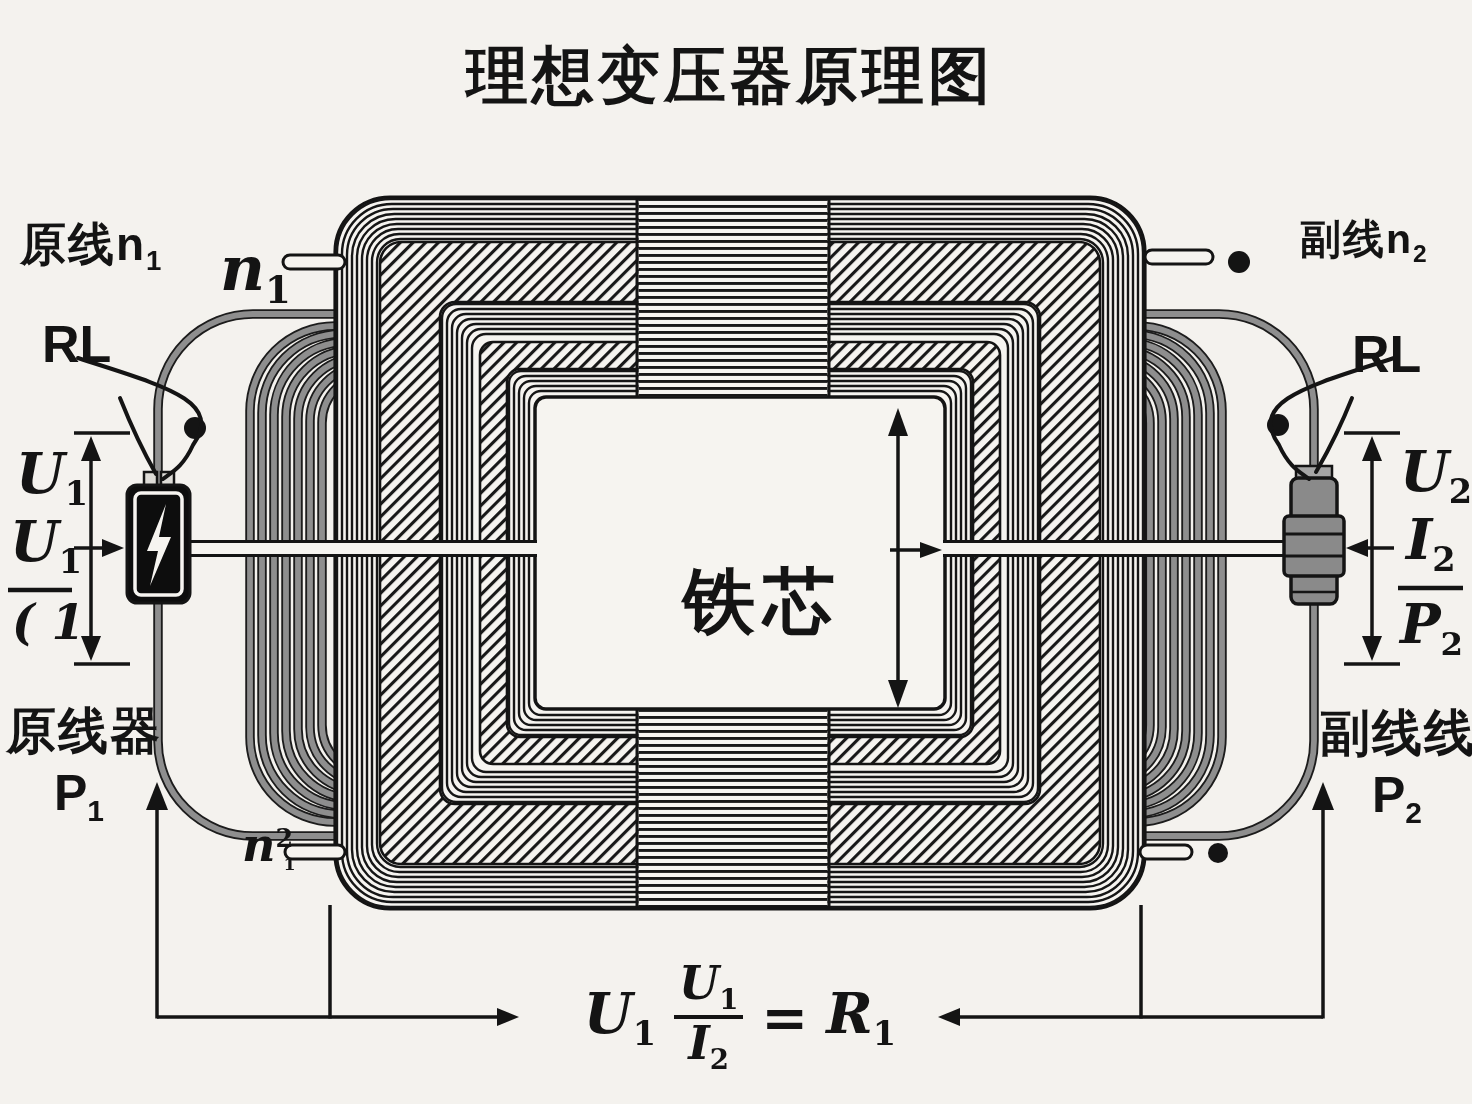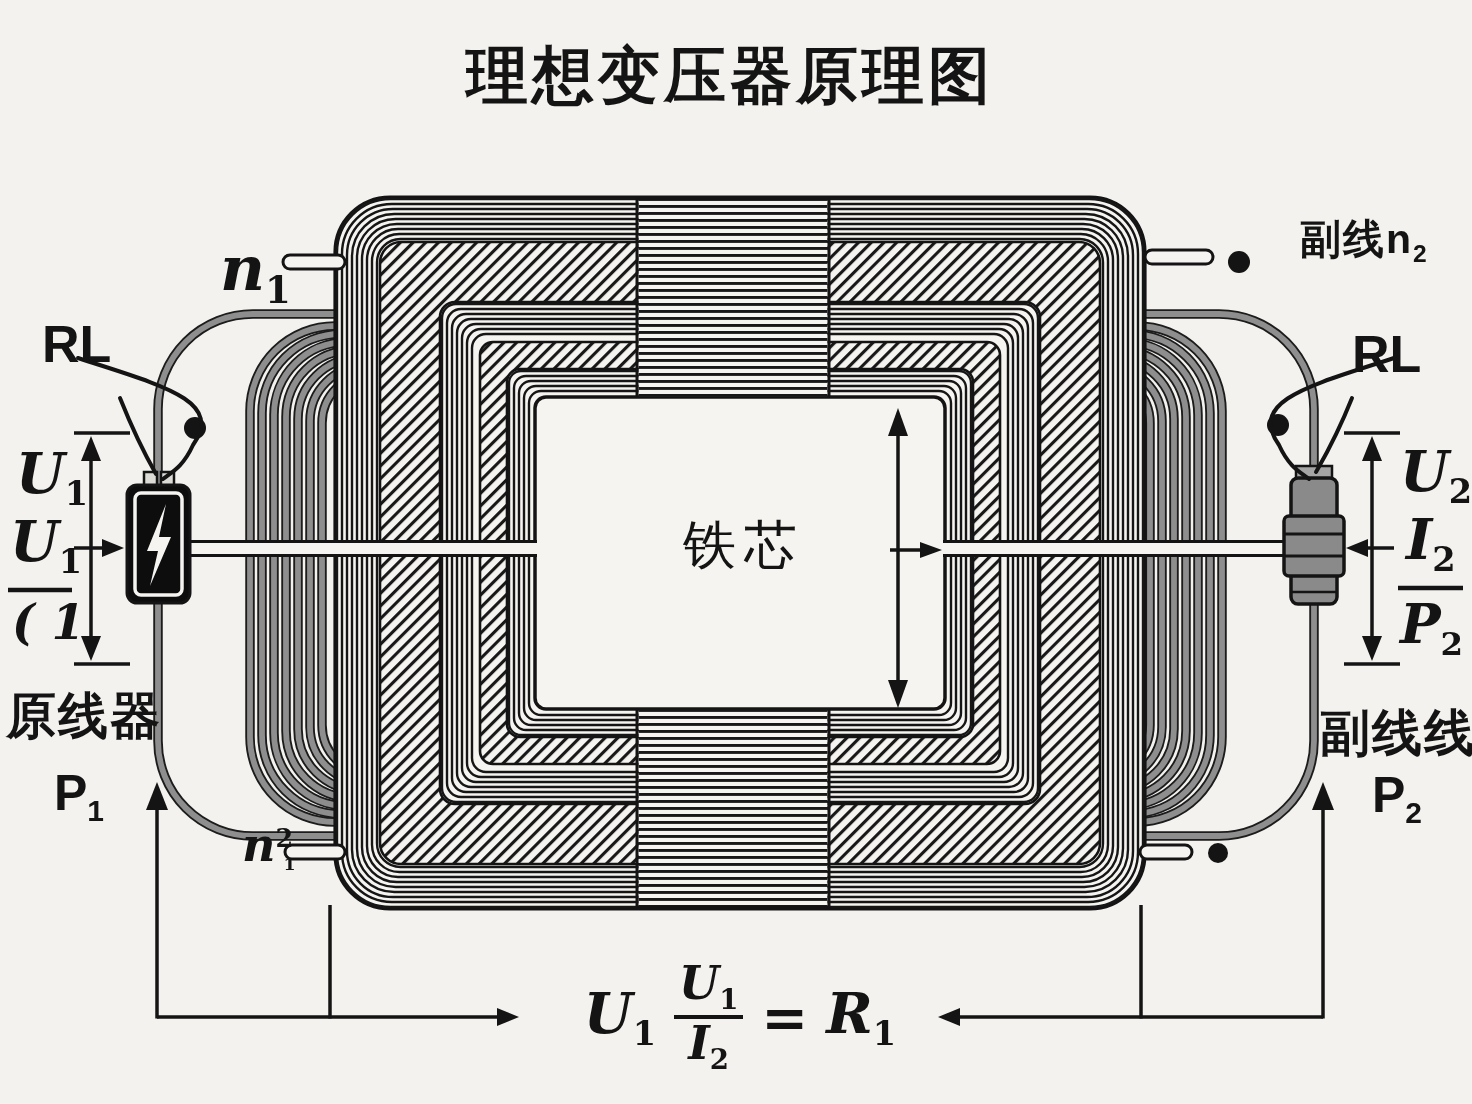--- a/index.html
+++ b/index.html
@@ -7,21 +7,21 @@
          font-family:"Liberation Sans",sans-serif;color:#141414;}
   svg.draw{position:absolute;left:0;top:0;}
   .txt{position:absolute;white-space:nowrap;color:#141414;}
   .cjk{font-weight:900;letter-spacing:2px;}
   .mathl{font-family:"DejaVu Serif",serif;font-style:italic;font-weight:bold;}
   .sans-b{font-weight:900;}
   .sb{font-size:.6em;font-style:normal;}
   .sp{font-size:.55em;vertical-align:.55em;font-style:normal;}
   .sbt{font-size:.38em;vertical-align:-.5em;margin-left:-.55em;font-style:normal;}
   .title{left:0;top:34px;width:1460px;text-align:center;font-size:62px;font-weight:900;letter-spacing:4px;}
-  .core-label{font-size:53px;font-weight:400;letter-spacing:8px;}
+  .core-label{font-size:72px;font-weight:700;letter-spacing:8px;margin-top:44px;}
   .formula{position:absolute;left:505px;top:938px;width:470px;height:158px;display:flex;
            align-items:center;justify-content:center;gap:18px;
            font-family:"DejaVu Serif",serif;font-style:italic;font-weight:bold;}
   .frac{display:inline-flex;flex-direction:column;align-items:center;}
   .fr-bar{height:4px;background:#141414;width:100%;}
   .fr-n,.fr-d{font-size:46px;line-height:1.08;padding:0 5px;}
   .m{font-size:56px;}
 </style>
 </head>
 <body>
@@ -223,26 +223,27 @@
   </g>
 
   <g stroke="#141414">
     <line x1="8" y1="590" x2="72" y2="590" stroke-width="4.5"></line>
     <line x1="1398" y1="588" x2="1463" y2="588" stroke-width="4.5"></line>
   </g>
 </svg>
 
 <div class="txt title cjk">理想变压器原理图</div>
 
+<div class="txt cjk" style="left:20px;top:214px;font-size:46px;"><span>原线n</span><sub class="sb">1</sub></div>
 <div class="txt mathl" style="left:220px;top:232px;font-size:62px;"><span>n</span><sub class="sb">1</sub></div>
 <div class="txt sans-b" style="left:42px;top:314px;font-size:52px;">RL</div>
 <div class="txt mathl" style="left:16px;top:440px;font-size:56px;"><span>U</span><sub class="sb">1</sub></div>
 <div class="txt mathl" style="left:10px;top:508px;font-size:56px;"><span>U</span><sub class="sb">1</sub></div>
 <div class="txt mathl" style="left:12px;top:594px;font-size:48px;">( 1</div>
-<div class="txt cjk" style="left:6px;top:683px;font-size:50px;">原线器</div>
+<div class="txt cjk" style="left:6px;top:698px;font-size:50px;">原线器</div>
 <div class="txt sans-b" style="left:46px;top:764px;font-size:50px;margin-left:8px;"><span>P</span><sub class="sb">1</sub></div>
 <div class="txt mathl" style="left:226px;top:818px;font-size:46px;margin-left:16px;"><span>n</span><sup class="sp">2</sup><sub class="sbt">1</sub></div>
 
 <div class="txt core-label" style="left:683px;top:510px;">铁芯</div>
 
 <div class="txt cjk" style="left:1300px;top:212px;font-size:41px;"><span>副线n</span><sub class="sb">2</sub></div>
 <div class="txt sans-b" style="left:1352px;top:324px;font-size:52px;">RL</div>
 <div class="txt mathl" style="left:1400px;top:438px;font-size:56px;"><span>U</span><sub class="sb">2</sub></div>
 <div class="txt mathl" style="left:1406px;top:506px;font-size:56px;"><span>I</span><sub class="sb">2</sub></div>
 <div class="txt mathl" style="left:1400px;top:592px;font-size:54px;"><span>P</span><sub class="sb">2</sub></div>

